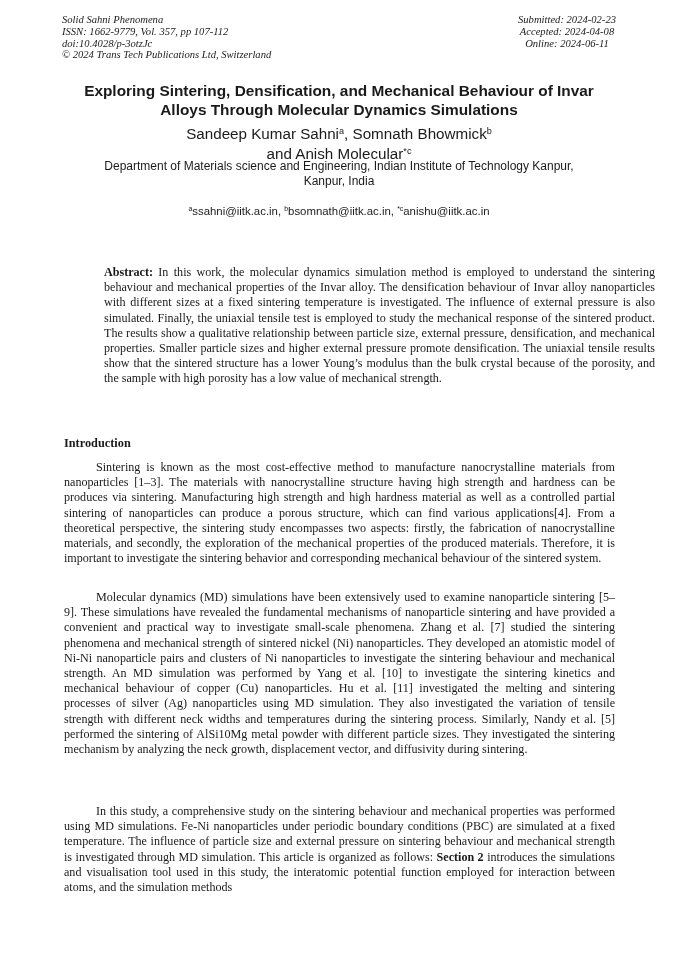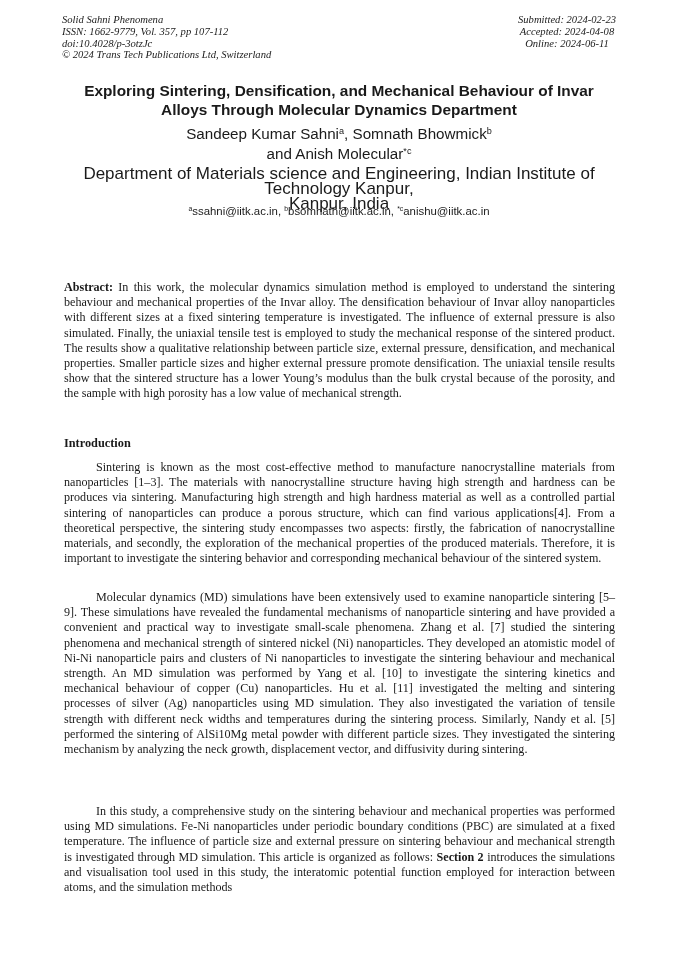--- a/index.html
+++ b/index.html
@@ -5,29 +5,29 @@
   html, body { margin: 0; padding: 0; background: #ffffff; }
   body { width: 678px; height: 959px; overflow: hidden; position: relative; color: #1a1a1a; }
   .page { position: absolute; left: 0; top: 0; width: 678px; height: 959px; }
 
   .hdr-left { position: absolute; left: 62px; top: 14px; font-family: "Liberation Serif", serif; font-style: italic; font-size: 10.6px; line-height: 11.8px; }
   .hdr-right { position: absolute; right: 62px; top: 14px; font-family: "Liberation Serif", serif; font-style: italic; font-size: 10.6px; line-height: 11.8px; text-align: center; }
 
   .title { position: absolute; left: 60px; width: 558px; top: 81px; font-family: "Liberation Sans", sans-serif; font-weight: bold; font-size: 15.4px; line-height: 19px; text-align: center; }
   .authors { position: absolute; left: 60px; width: 558px; top: 124px; font-family: "Liberation Sans", sans-serif; font-size: 15.2px; line-height: 19.5px; text-align: center; }
   .authors sup, .emails sup { font-size: 0.6em; vertical-align: 0.55em; line-height: 0; }
-  .affil { position: absolute; left: 60px; width: 558px; top: 166px; font-family: "Liberation Sans", sans-serif; font-size: 17px; line-height: 15px; text-align: center; }
+  .affil { position: absolute; left: 60px; width: 558px; top: 159px; font-family: "Liberation Sans", sans-serif; font-size: 12px; line-height: 15px; text-align: center; }
   .emails { position: absolute; left: 60px; width: 558px; top: 204px; font-family: "Liberation Sans", sans-serif; font-size: 11.4px; line-height: 14px; text-align: center; }
   .keywords { position: absolute; left: 64px; width: 554px; top: 238px; font-family: "Liberation Sans", sans-serif; font-size: 11.4px; line-height: 14px; }
   .keywords b { font-weight: bold; }
 
   .body-text { position: absolute; left: 64px; width: 551px; font-family: "Liberation Serif", serif; font-size: 12.1px; line-height: 15.2px; text-align: justify; }
   .body-text p { margin: 0; }
   .indent { text-indent: 32px; }
-  .abstract { top: 280px; }
+  .abstract { top: 265px; margin-left: 40px; }
   .intro-head { position: absolute; left: 64px; top: 436px; font-family: "Liberation Serif", serif; font-weight: bold; font-size: 12.3px; }
   .para1 { top: 460px; }
   .para2 { top: 590px; }
   .para3 { top: 804px; }
 </style>
 </head>
 <body>
 
 <div class="page">
 
@@ -39,21 +39,21 @@
   </div>
 
   <div class="hdr-right">
     <div>Submitted: 2024-02-23</div>
     <div>Accepted: 2024-04-08</div>
     <div>Online: 2024-06-11</div>
   </div>
 
   <div class="title">
     <div>Exploring Sintering, Densification, and Mechanical Behaviour of Invar</div>
-    <div>Alloys Through Molecular Dynamics Department</div>
+    <div>Alloys Through Molecular Dynamics Simulations</div>
   </div>
 
   <div class="authors">
     <div>
       <span>Sandeep Kumar Sahni</span><sup>a</sup><span>, </span><span>Somnath Bhowmick</span><sup>b</sup>
     </div>
     <div>
       <span>and </span><span>Anish Molecular</span><sup>*c</sup>
     </div>
   </div>

